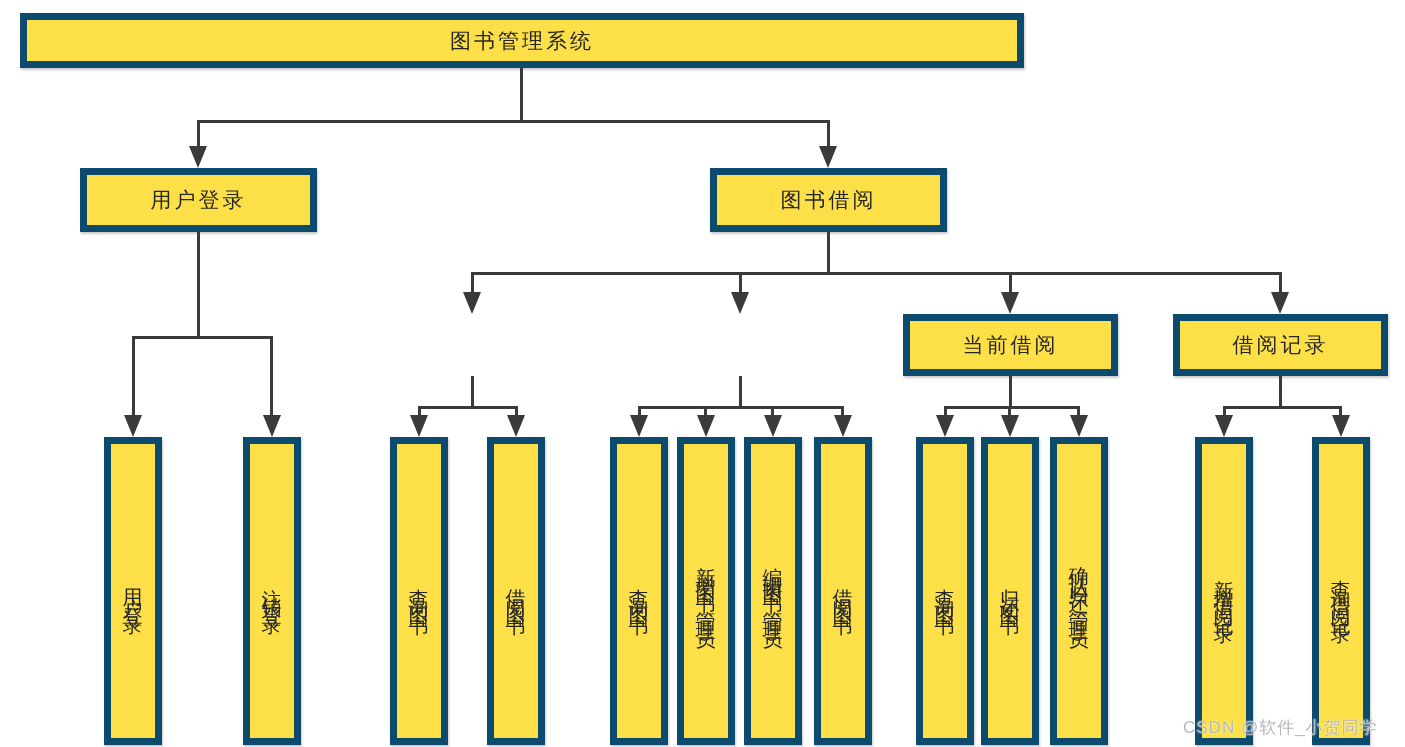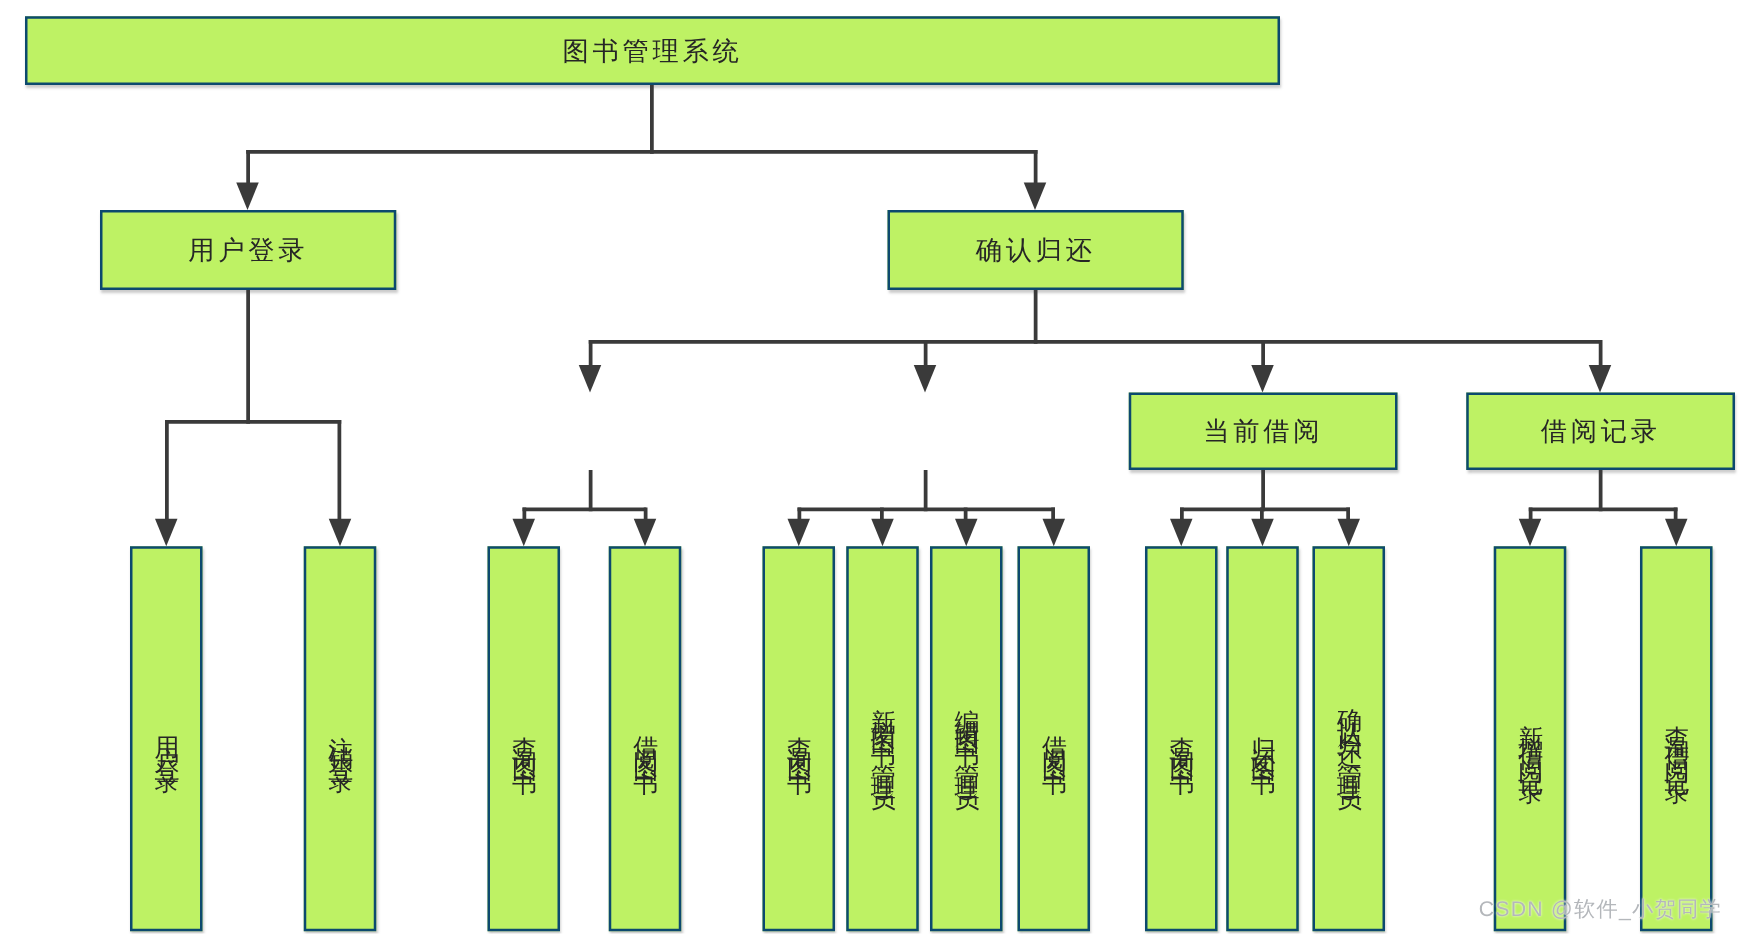--- a/index.html
+++ b/index.html
@@ -11,22 +11,22 @@
     position: relative;
     width: 1405px;
     height: 747px;
     background: #ffffff;
     font-family: "Liberation Sans", "DejaVu Sans", sans-serif;
     overflow: hidden;
   }
   .box {
     position: absolute;
     box-sizing: border-box;
-    border: 2px solid #0c4a6e;
-    background: #bef264;
+    border: 7px solid #0c4a6e;
+    background: #fde047;
     display: flex;
     align-items: center;
     justify-content: center;
     color: #262626;
     box-shadow: 1px 2px 2px rgba(140,140,140,0.45);
   }
   .hlabel {
     font-size: 21px;
     letter-spacing: 3px;
     white-space: nowrap;
@@ -75,21 +75,21 @@
   <div class="line" style="left:197px;top:120px;width:633px;height:3px;"></div>
   <div class="line" style="left:197px;top:120px;width:3px;height:30px;"></div>
   <div class="line" style="left:827px;top:120px;width:3px;height:30px;"></div>
   <div class="arrow" style="left:189px;top:146px;"></div>
   <div class="arrow" style="left:819px;top:146px;"></div>
 
   <div class="box" style="left:80px;top:168px;width:237px;height:64px;">
     <span class="hlabel">用户登录</span>
   </div>
   <div class="box" style="left:710px;top:168px;width:237px;height:64px;">
-    <span class="hlabel">确认归还</span>
+    <span class="hlabel">图书借阅</span>
   </div>
 
   <div class="line" style="left:197px;top:232px;width:3px;height:107px;"></div>
   <div class="line" style="left:132px;top:336px;width:141px;height:3px;"></div>
   <div class="line" style="left:132px;top:336px;width:3px;height:84px;"></div>
   <div class="line" style="left:270px;top:336px;width:3px;height:84px;"></div>
   <div class="arrow" style="left:124px;top:415px;"></div>
   <div class="arrow" style="left:263px;top:415px;"></div>
 
   <div class="line" style="left:827px;top:232px;width:3px;height:43px;"></div>

